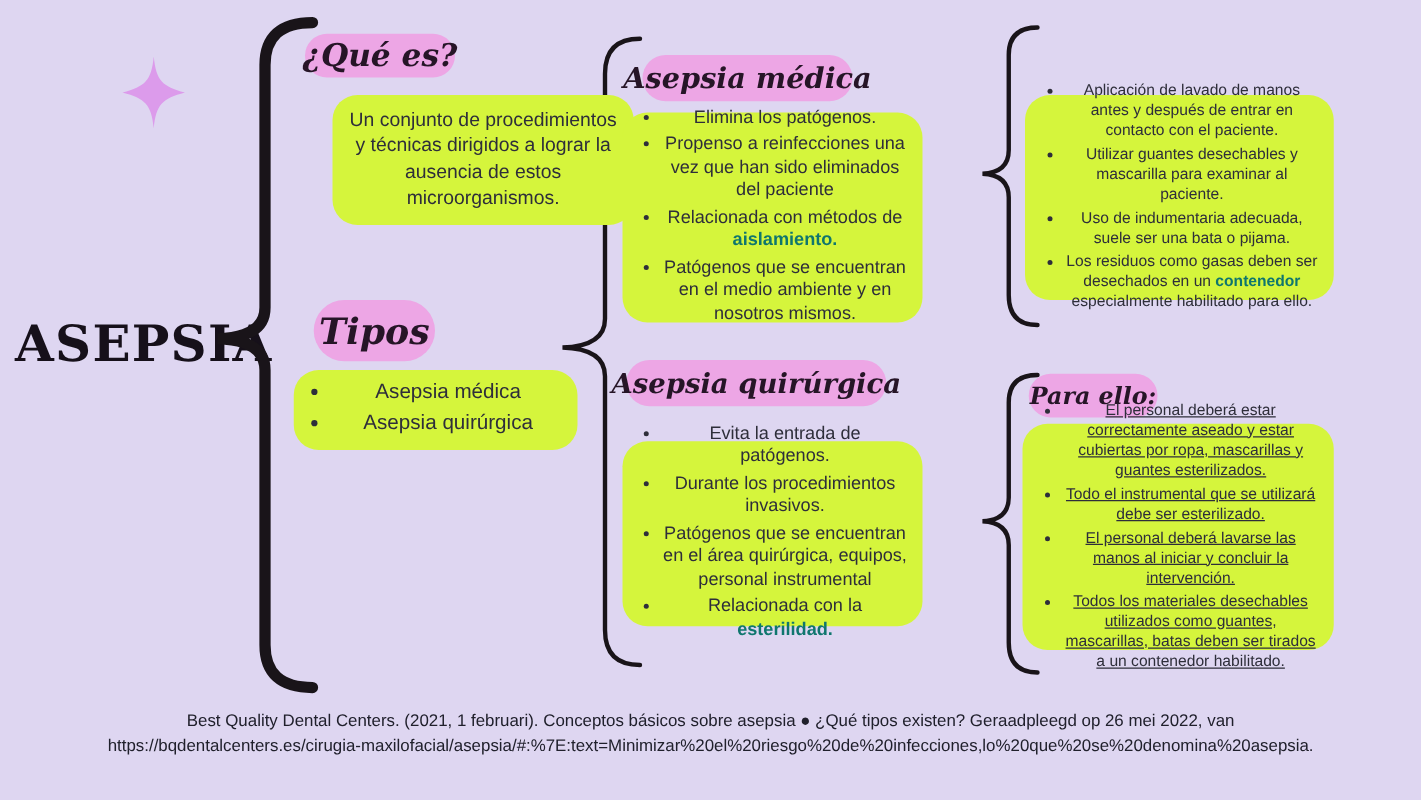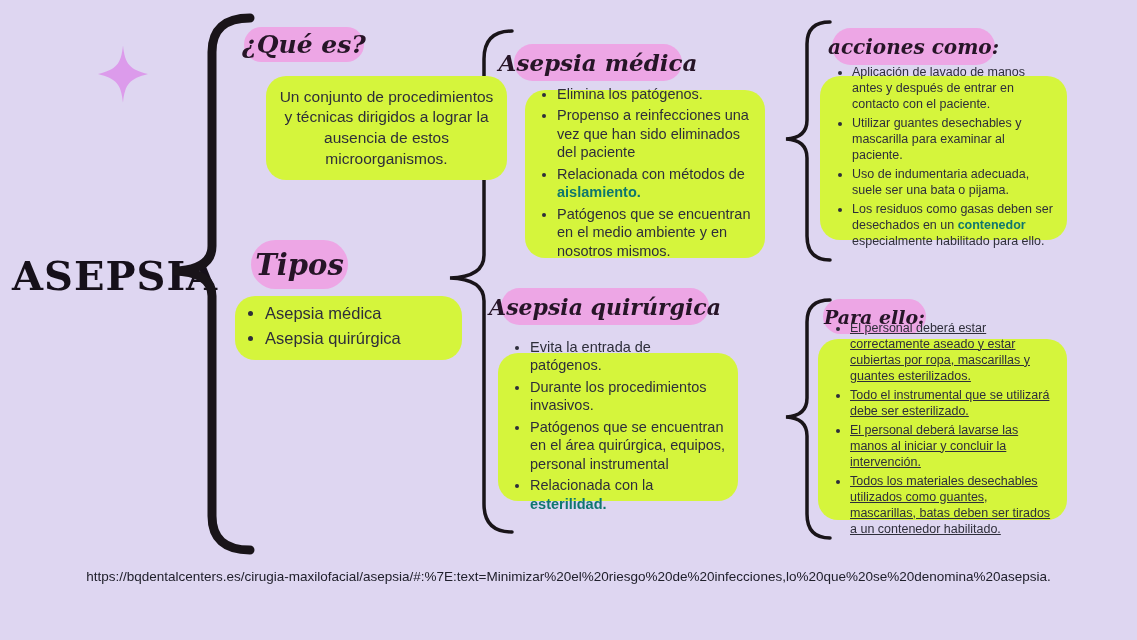--- a/index.html
+++ b/index.html
@@ -54,25 +54,25 @@
     box-sizing:border-box;
   }
   .ybox b{color:#0f766e;}
   .box-que-es{
     left:222px;top:76px;width:241px;height:104px;
     font-size:15.5px;line-height:1.33;text-align:center;
     padding:6px 10px;
     margin-left:44px;
   }
   .box-tipos    {left:235px;top:296px;width:227px;height:64px; font-size:16.5px;padding:8px 10px;}
-  .box-medica   {left:498px;top:90px; width:240px;height:168px;font-size:14.5px;padding:10px 12px;margin-left:27px;}
+  .box-medica   {left:498px;top:90px; width:240px;height:168px;font-size:14.5px;padding:10px 12px;}
   .box-quirurg  {left:498px;top:337px;width:240px;height:148px;font-size:14.5px;padding:10px 12px;margin-top:16px;}
   .box-acciones {left:820px;top:76px; width:247px;height:164px;font-size:12.5px;padding:8px 12px;}
   .box-para-ello{left:818px;top:339px;width:249px;height:181px;font-size:12.5px;padding:20px 12px;text-decoration:underline;}
-  ul.bullets{margin:0;padding-left:20px;list-style:disc;}
+  ul.bullets{margin:0;padding-left:20px;list-style:disc;text-align:center;}
   ul.bullets li{margin:0 0 3px 0;line-height:1.28;}
   .box-tipos ul.bullets li{margin-bottom:4px;}
   
   .footer{
     left:0;top:567px;width:1137px;
     text-align:center;
     font-size:13.5px;line-height:1.45;
     color:#20202c;
   }
   
@@ -141,37 +141,37 @@
   <div class="abs bubble bubble-quirurg">Asepsia quirúrgica</div>
   <div class="abs ybox box-quirurg">
     <ul class="bullets">
         <li><span>Evita la entrada de patógenos.</span></li>
         <li><span>Durante los procedimientos invasivos.</span></li>
         <li><span>Patógenos que se encuentran en el área quirúrgica, equipos, personal instrumental</span></li>
         <li><span>Relacionada con la </span><b>esterilidad.</b></li>
       </ul>
   </div>
 
-  <div class="abs bubble bubble-acciones">acciones como:</div>
   <div class="abs ybox box-acciones">
     <ul class="bullets">
         <li><span>Aplicación de  lavado de manos antes y después de entrar en contacto con el paciente.</span></li>
         <li><span>Utilizar guantes desechables y mascarilla para examinar al paciente.</span></li>
         <li><span>Uso de indumentaria adecuada, suele ser una bata o pijama.</span></li>
         <li><span>Los residuos como gasas deben ser desechados en un </span><b>contenedor</b><span> especialmente habilitado para ello.</span></li>
       </ul>
   </div>
 
   <div class="abs bubble bubble-para-ello">Para ello:</div>
   <div class="abs ybox box-para-ello">
     <ul class="bullets">
         <li><span>El personal  deberá estar correctamente aseado y estar cubiertas por ropa, mascarillas y guantes esterilizados.</span></li>
         <li><span>Todo el instrumental que se utilizará debe ser esterilizado.</span></li>
         <li><span>El personal deberá lavarse las manos al iniciar y concluir la intervención.</span></li>
         <li><span>Todos los materiales desechables utilizados como guantes, mascarillas, batas deben ser tirados a un contenedor habilitado.</span></li>
       </ul>
   </div>
 
   <div class="abs footer">
+    <div>Best Quality Dental Centers. (2021, 1 februari). Conceptos básicos sobre asepsia ● ¿Qué tipos existen? Geraadpleegd op 26 mei 2022, van</div>
     <div>https://bqdentalcenters.es/cirugia-maxilofacial/asepsia/#:%7E:text=Minimizar%20el%20riesgo%20de%20infecciones,lo%20que%20se%20denomina%20asepsia.</div>
   </div>
 
 </div>
 
 </body></html>

